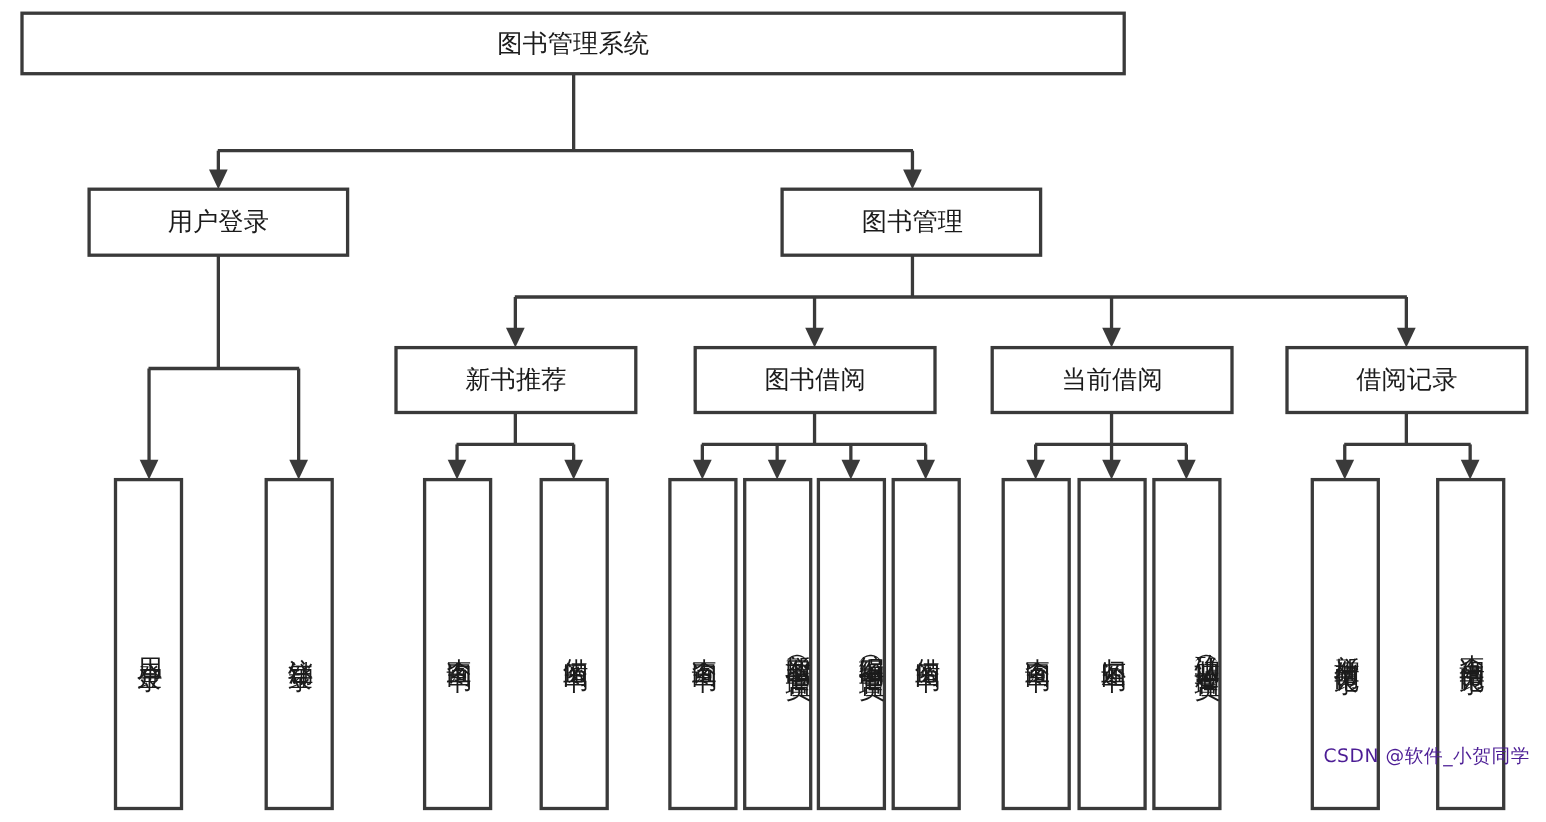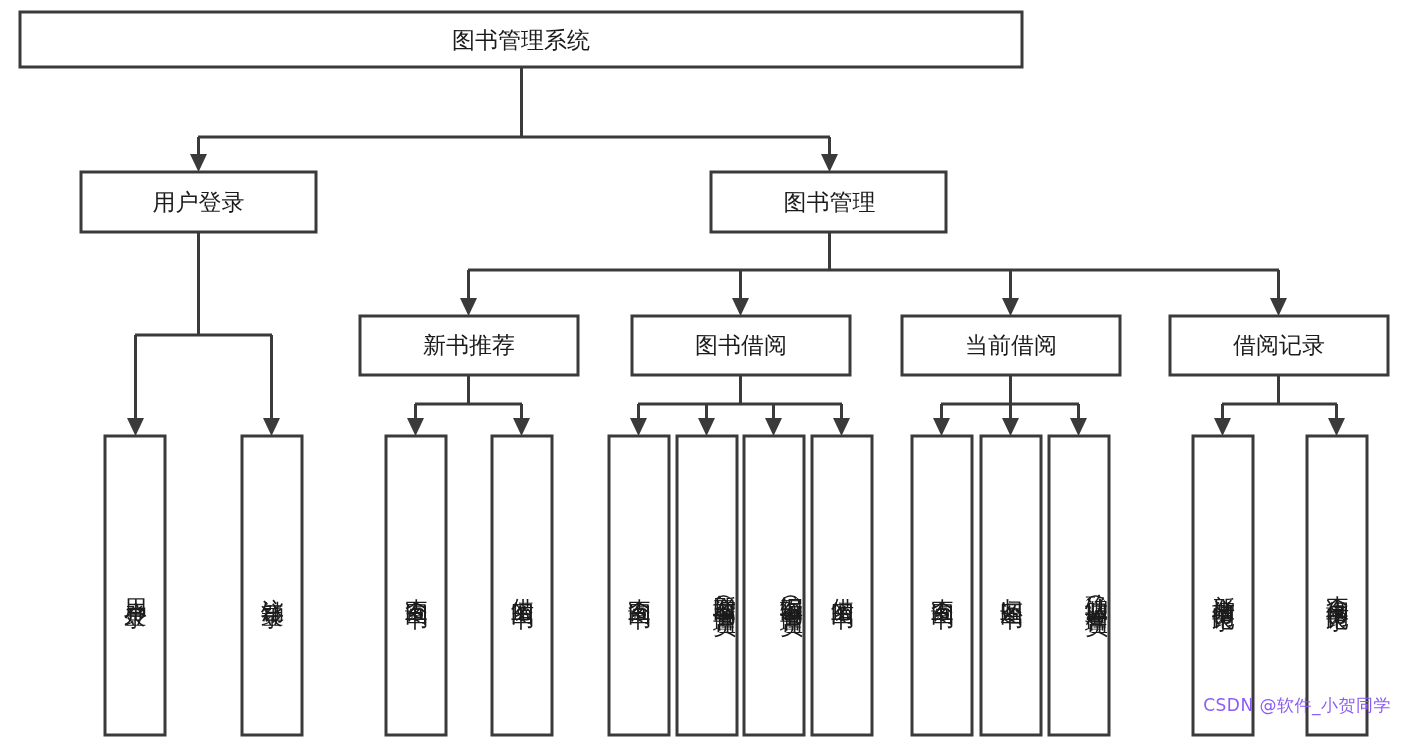--- a/index.html
+++ b/index.html
@@ -63,24 +63,24 @@
     letter-spacing: 3px;
     display: flex;
     align-items: center;
     justify-content: center;
     white-space: nowrap;
     pointer-events: none;
   }
   .watermark {
     position: absolute;
     right: 14px;
-    bottom: 6px;
+    bottom: 24px;
     font-family: "DejaVu Sans", "Liberation Sans", sans-serif;
     font-size: 17px;
-    color: #8b5cf6;
+    color: #4c1d95;
     letter-spacing: 0.5px;
     white-space: nowrap;
   }
 </style>
 </head>
 <body>
 
 <div id="diagram-root">
 
   <svg class="flow" viewBox="0 0 1405 747" xmlns="http://www.w3.org/2000/svg">

